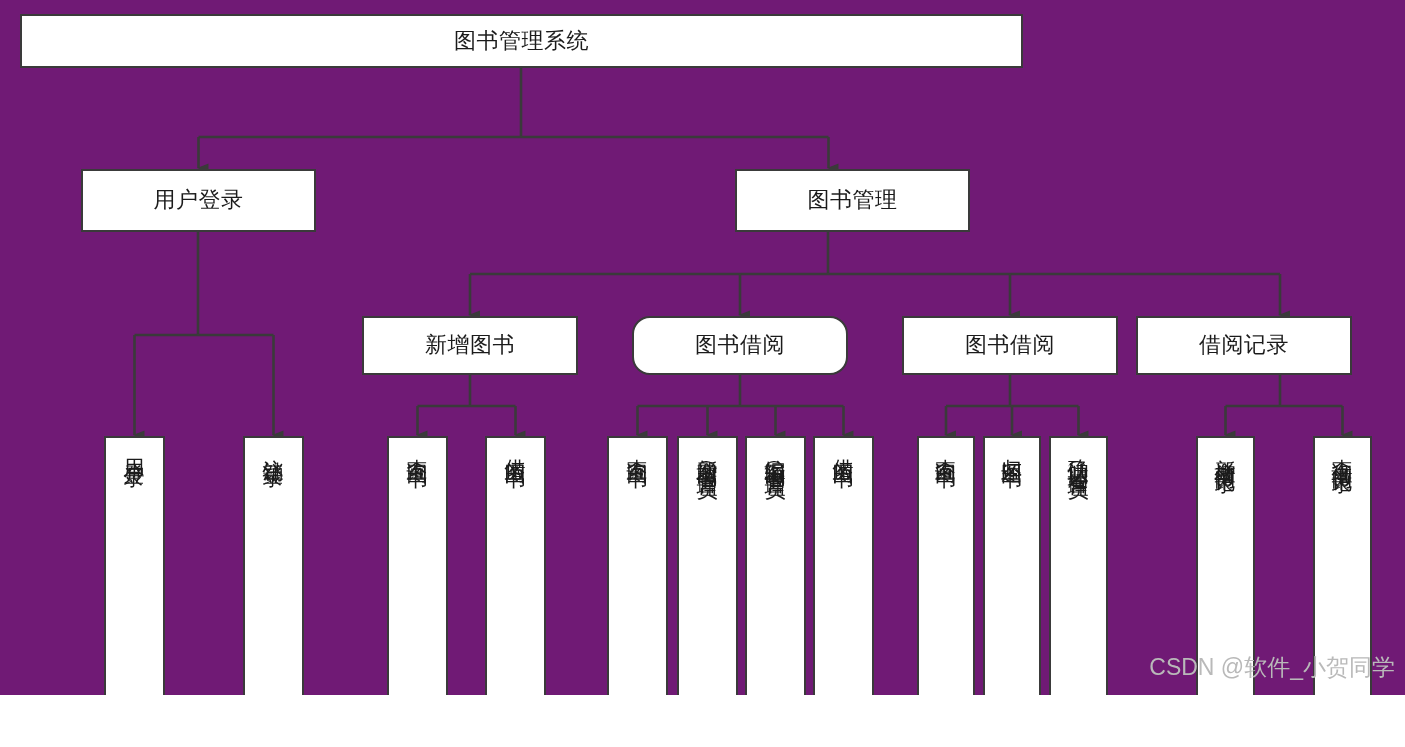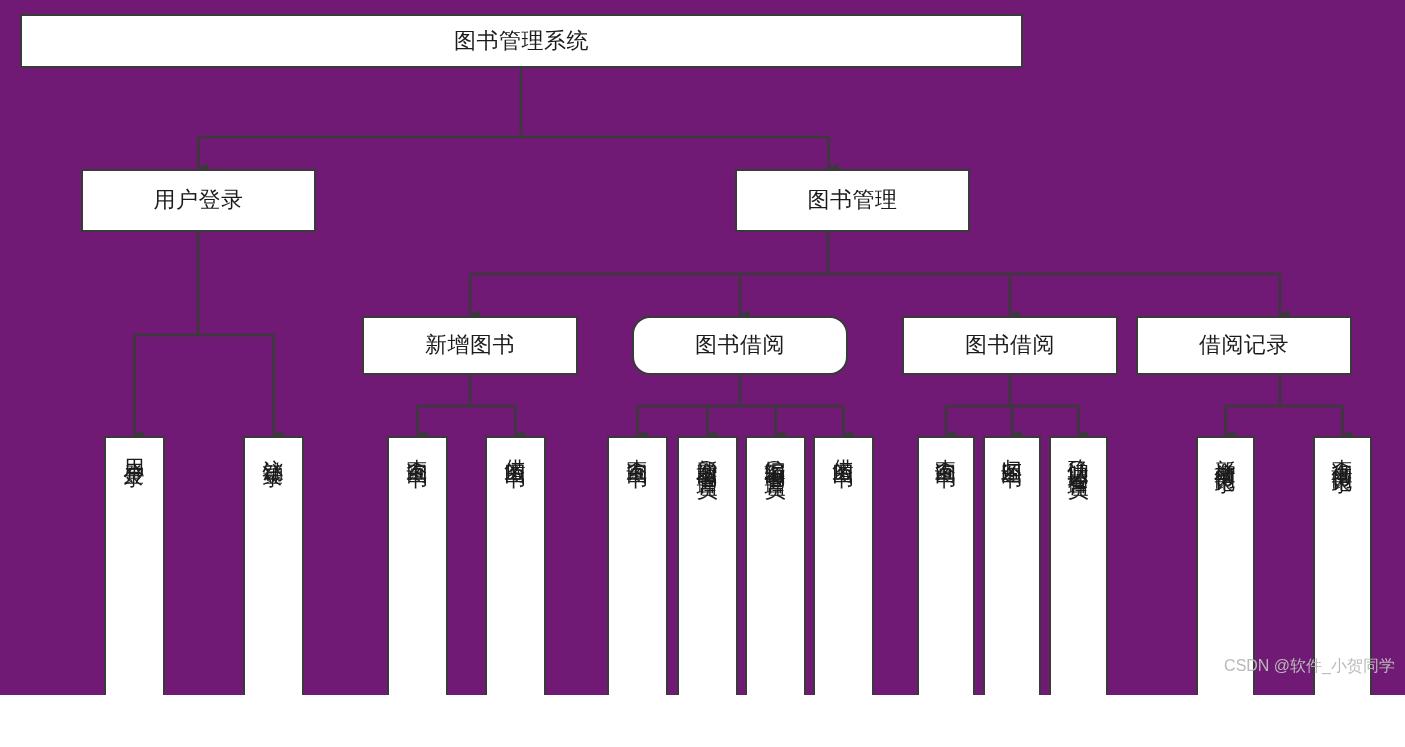--- a/index.html
+++ b/index.html
@@ -56,22 +56,22 @@
     writing-mode: vertical-rl;
     text-orientation: upright;
     font-size: 21px;
     line-height: 1.0;
     letter-spacing: 3px;
     white-space: nowrap;
   }
   .watermark {
     position: absolute;
     right: 10px;
-    bottom: 18px;
-    font-size: 16px;
+    bottom: 12px;
+    font-size: 23px;
     color: #b9b9b9;
     white-space: nowrap;
     user-select: none;
   }
 </style>
 </head>
 <body>
 
 <div id="canvas">
 

